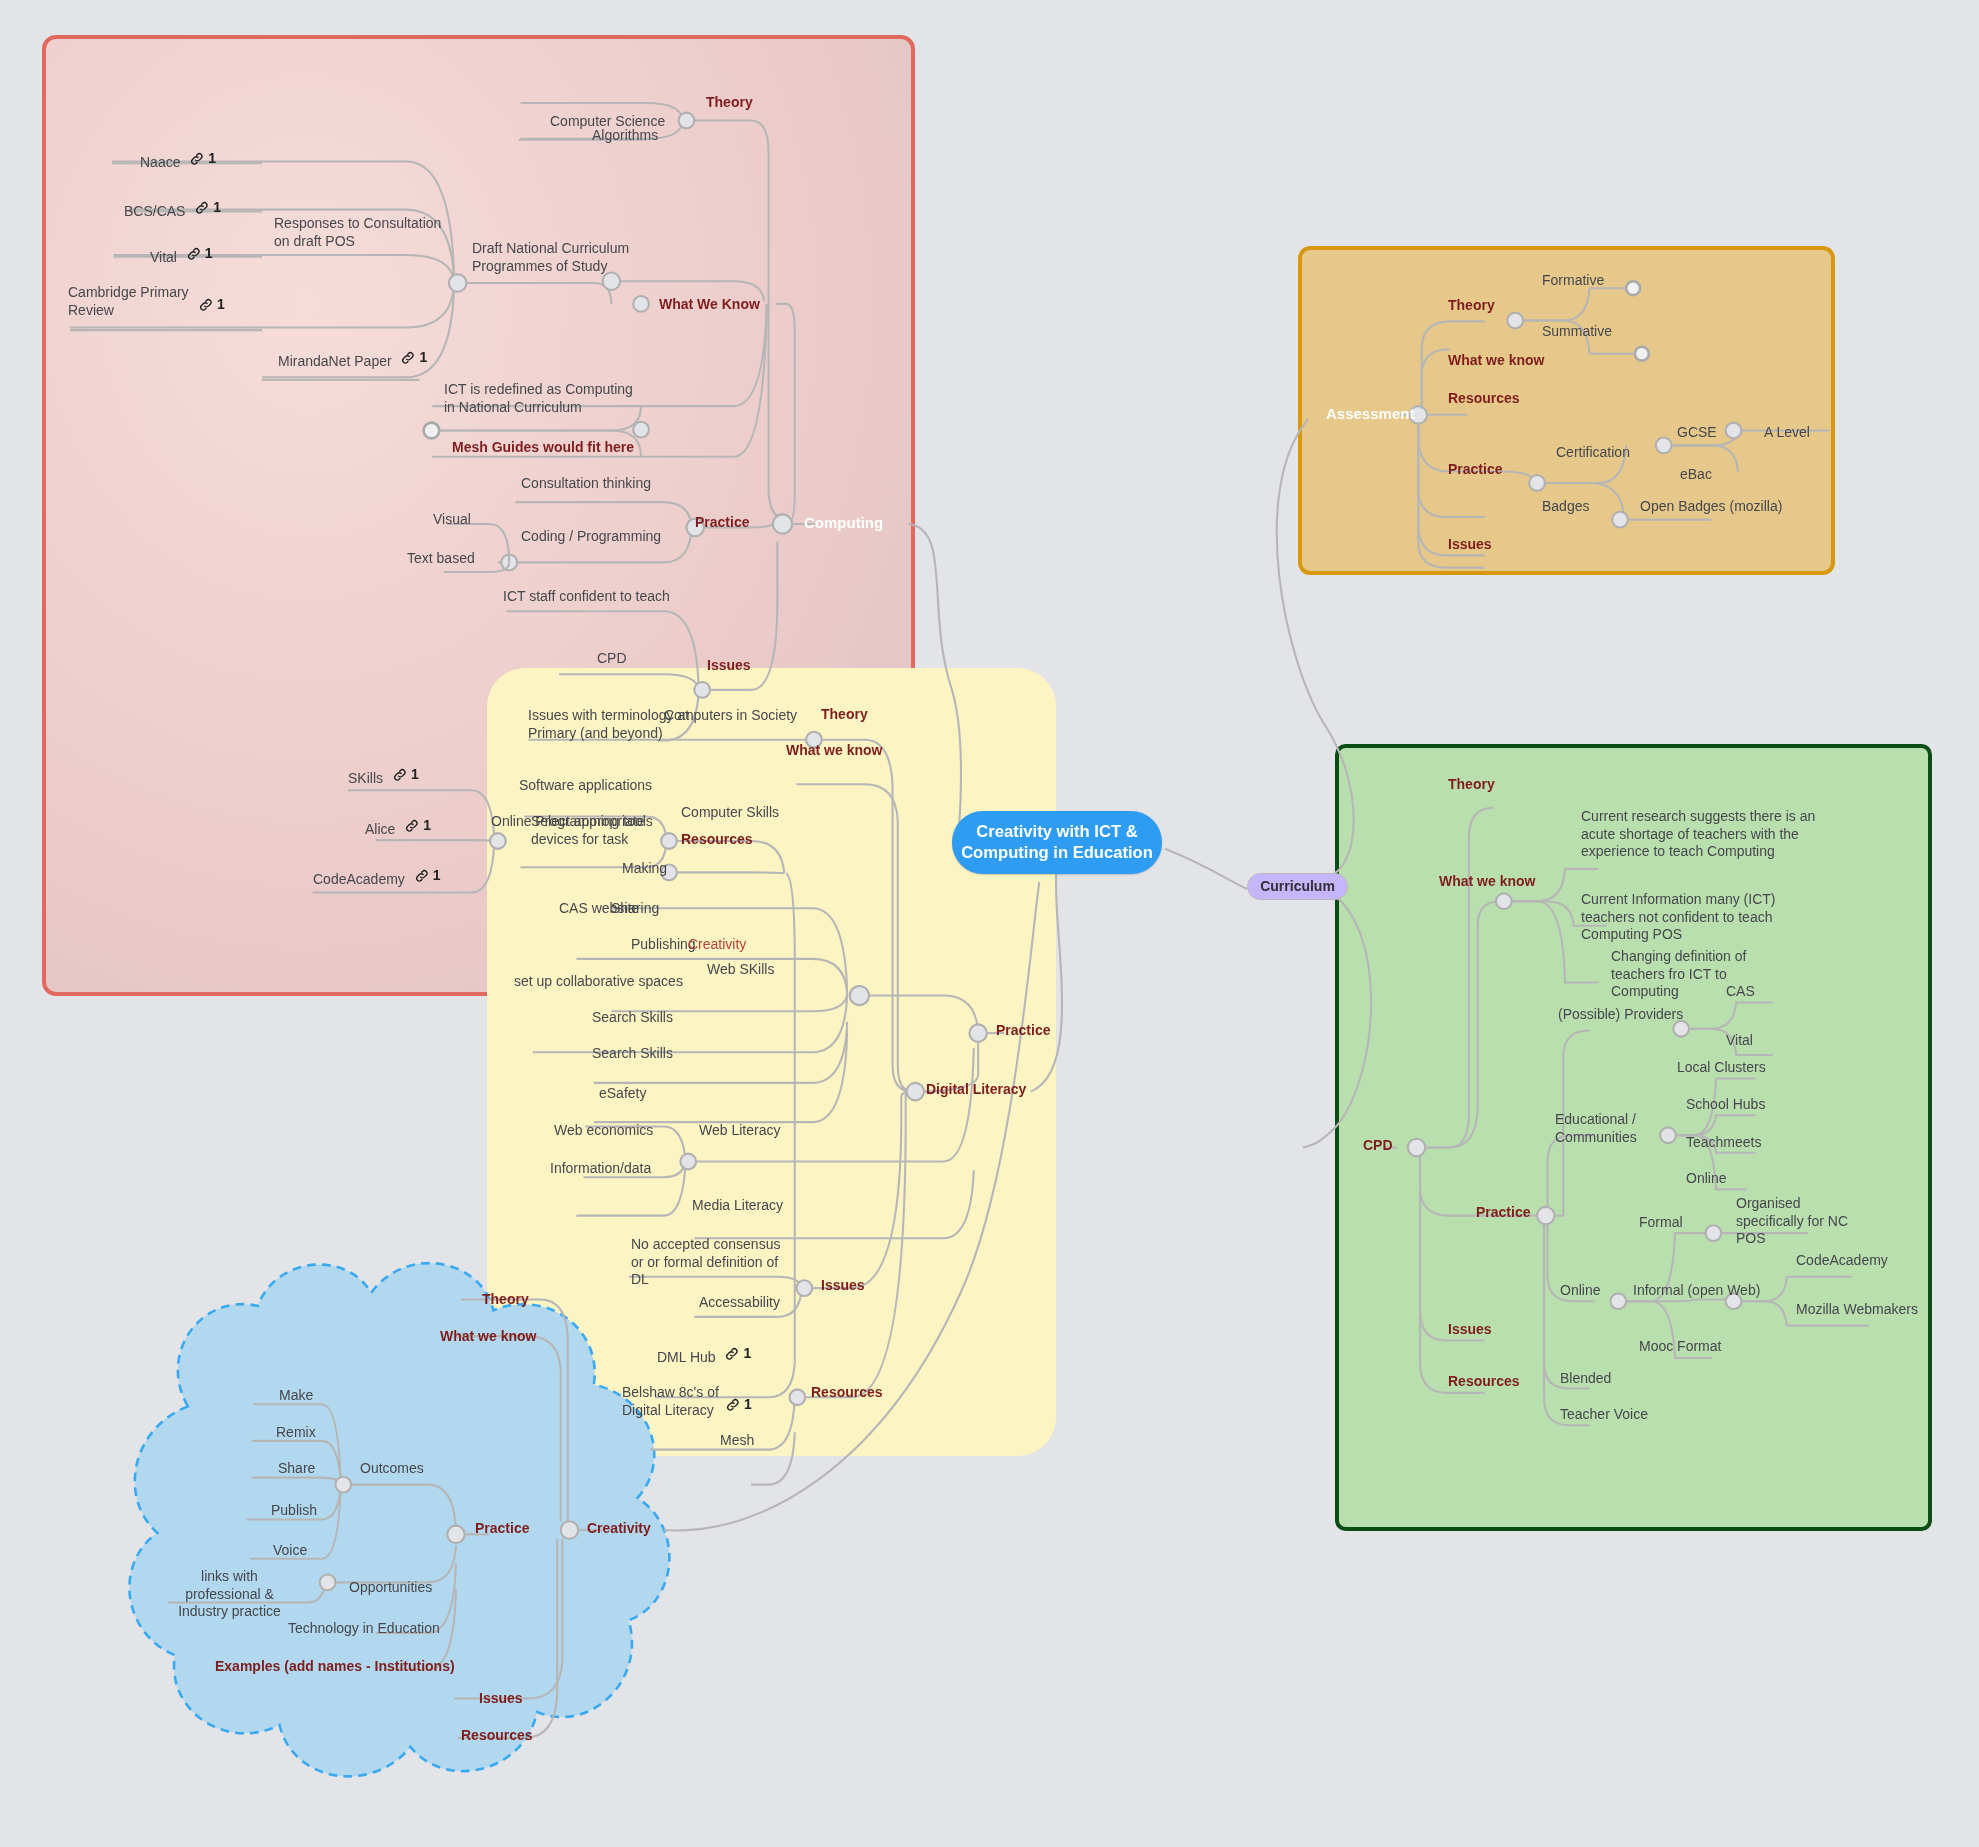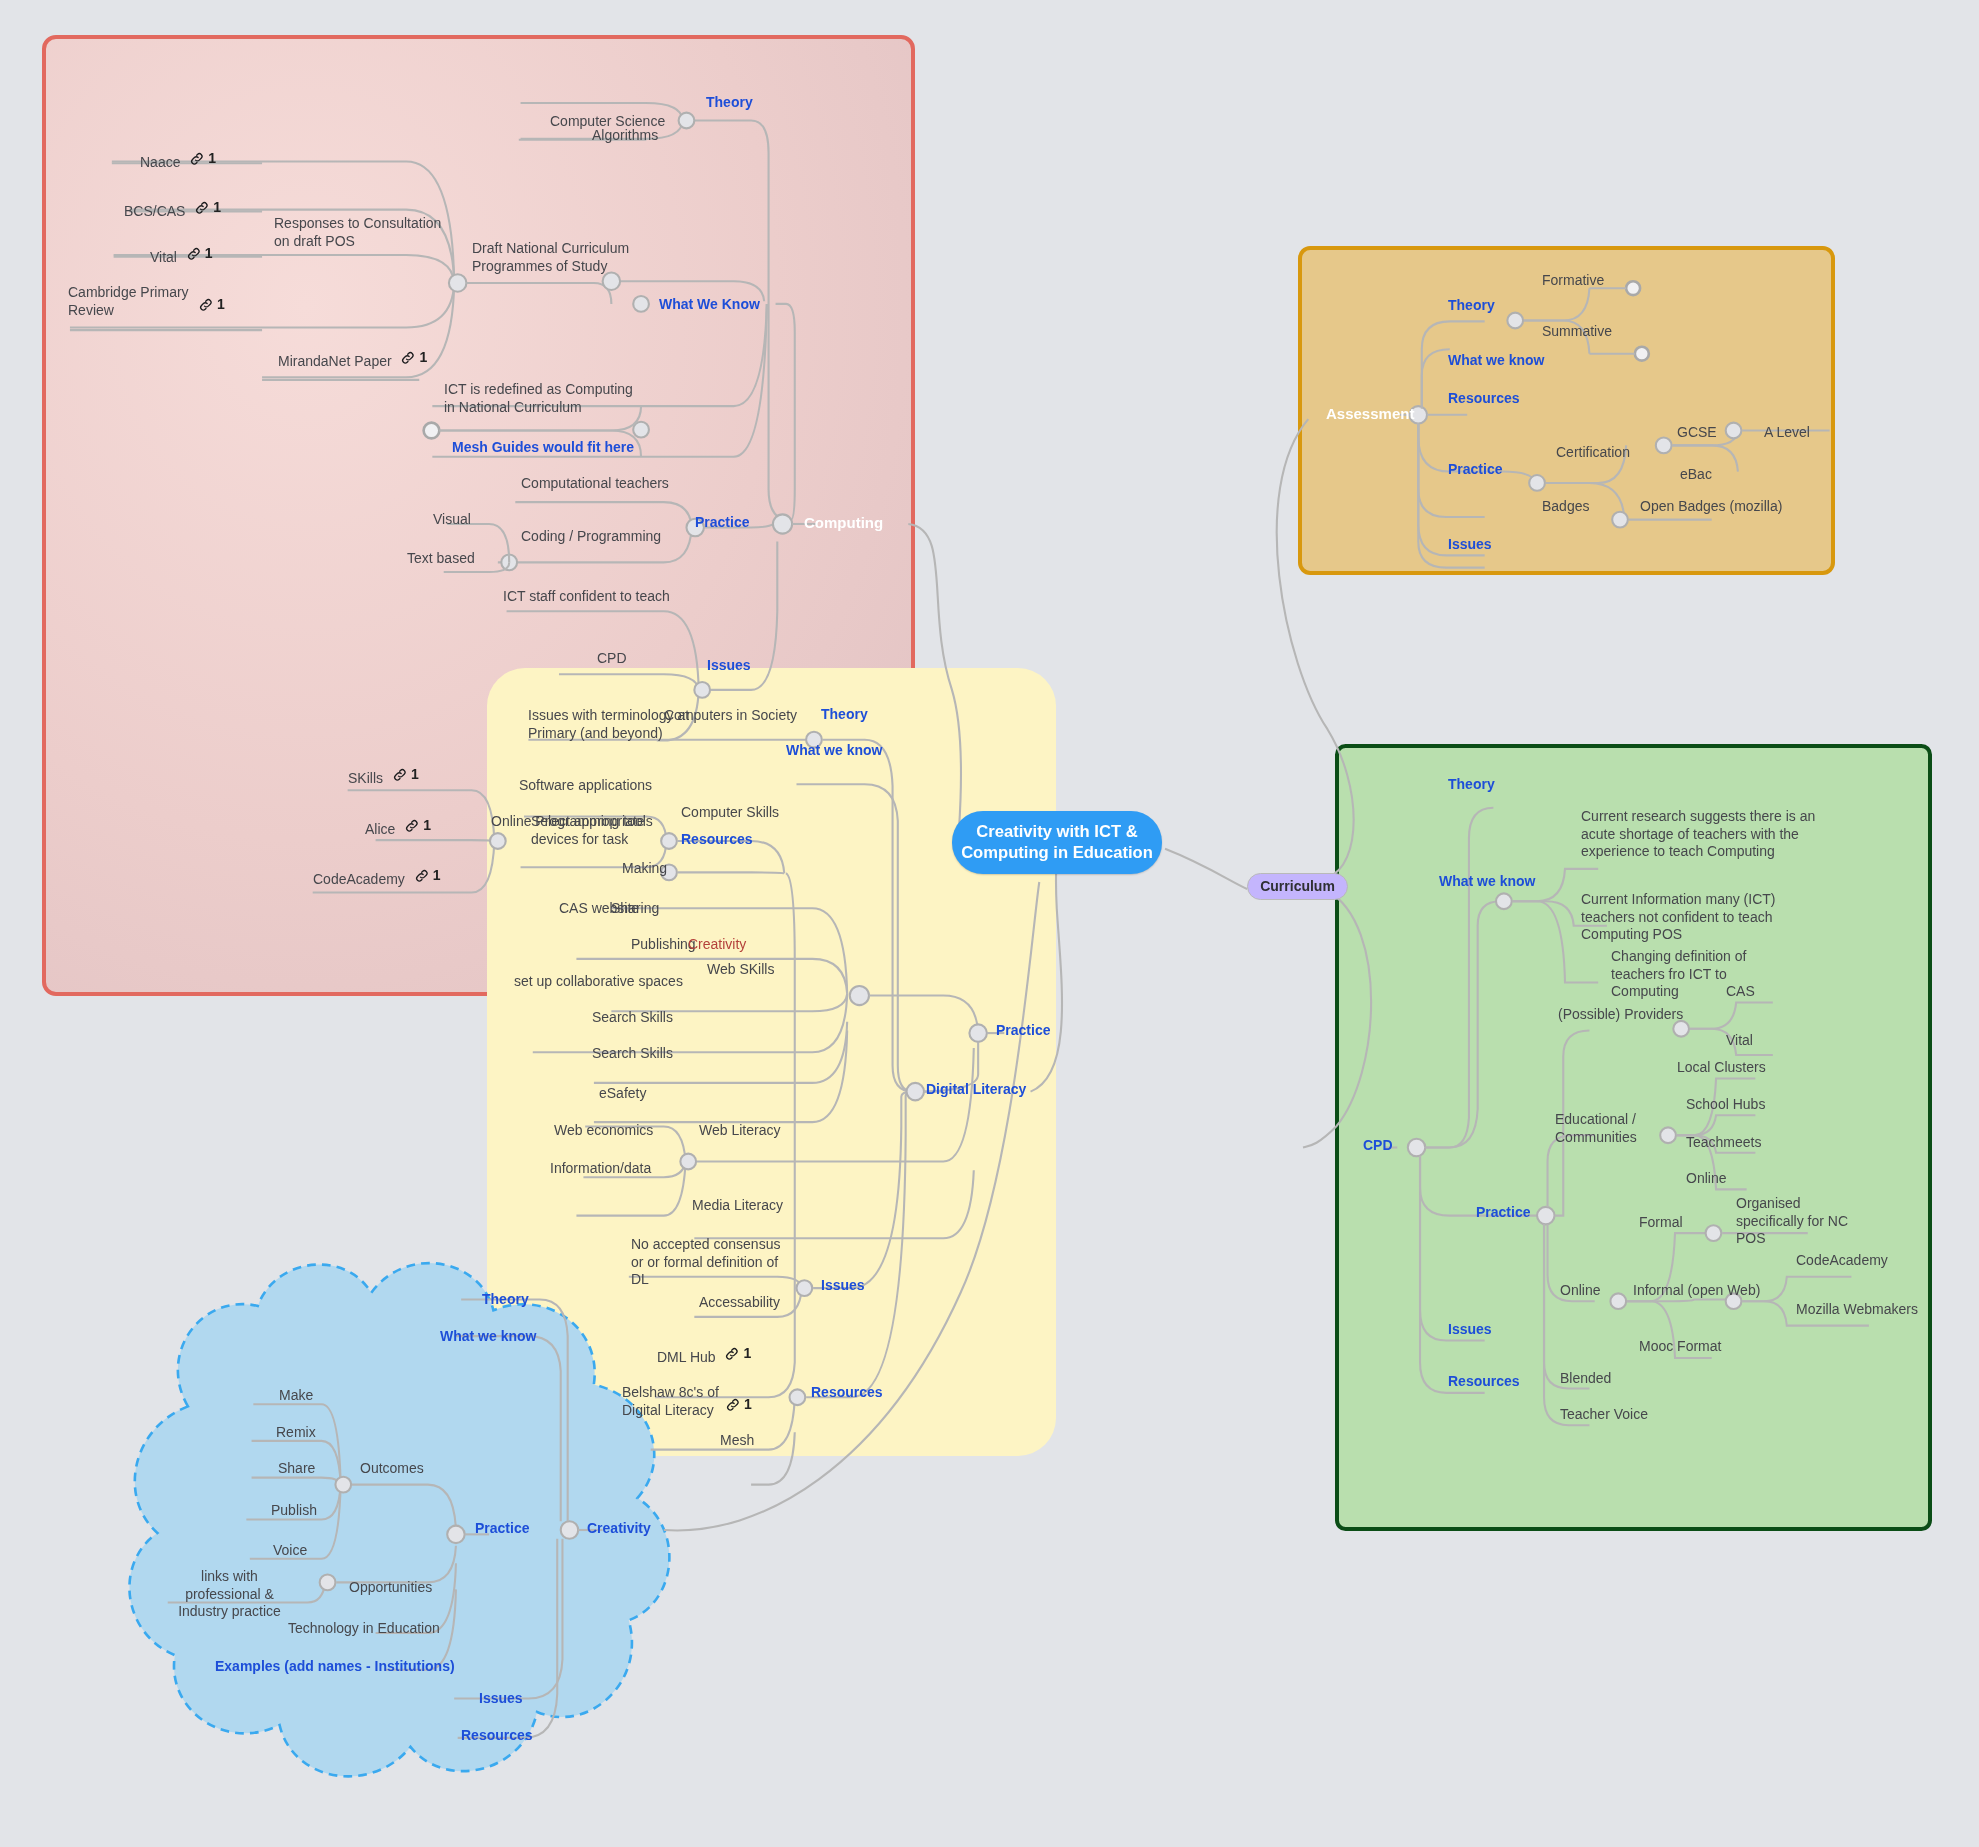--- a/index.html
+++ b/index.html
@@ -52,21 +52,21 @@
   }
   .pill{
     position:absolute;background:#c4b5fd;border:1.7px solid #b9b9b9;border-radius:15.7px;
     padding:4.4px 12.2px;font-size:14px;color:#2f3033;font-weight:bold;white-space:nowrap;
   }
 
   
   .lbl{
     position:absolute;font-size:14px;color:#46474c;white-space:nowrap;line-height:1.26;
   }
-  .lbl.b{font-weight:bold;color:#1d4ed8;}
+  .lbl.b{font-weight:bold;color:#7f1d1d;}
   .lbl.white{color:#ffffff;font-weight:bold;font-size:15px;}
   .lbl.red{color:#b4413b;}
   .lbl.ctr{text-align:center;}
   .lbl.multi{white-space:normal;}
   .lnk{display:inline-flex;align-items:center;gap:3.5px;margin-left:8.7px;font-weight:bold;color:#222;font-size:14px;}
   .lnk svg{display:block;}
 
   
   #wires{position:absolute;left:0;top:0;width:1979px;height:1847px;pointer-events:none;}
   .wire{fill:none;stroke:#b6b6b6;stroke-width:2.4;}
@@ -376,21 +376,21 @@
         </svg>
         <span>1</span>
       </span></div>
 
   <div class="lbl multi" style="left:274px;top:215px;width:175px;"><span>Responses to Consultation on draft POS</span></div>
   <div class="lbl multi" style="left:472px;top:240px;width:175px;"><span>Draft National Curriculum Programmes of Study</span></div>
   <div class="lbl multi" style="left:444px;top:381px;width:192px;"><span>ICT is redefined as Computing in National Curriculum</span></div>
   <div class="lbl b" style="left:452px;top:439px;"><span>Mesh Guides would fit here</span></div>
   <div class="lbl b" style="left:659px;top:296px;"><span>What We Know</span></div>
 
-  <div class="lbl" style="left:521px;top:475px;"><span>Computational teachers</span></div>
+  <div class="lbl" style="left:521px;top:475px;"><span>Consultation thinking</span></div>
   <div class="lbl" style="left:433px;top:511px;"><span>Visual</span></div>
   <div class="lbl" style="left:407px;top:550px;"><span>Text based</span></div>
   <div class="lbl" style="left:521px;top:528px;"><span>Coding / Programming</span></div>
   <div class="lbl b" style="left:695px;top:514px;"><span>Practice</span></div>
 
   <div class="lbl" style="left:503px;top:588px;"><span>ICT staff confident to teach</span></div>
   <div class="lbl" style="left:597px;top:650px;"><span>CPD</span></div>
   <div class="lbl multi" style="left:528px;top:707px;width:175px;"><span>Issues with terminology at Primary (and beyond)</span></div>
   <div class="lbl b" style="left:707px;top:657px;"><span>Issues</span></div>
 

